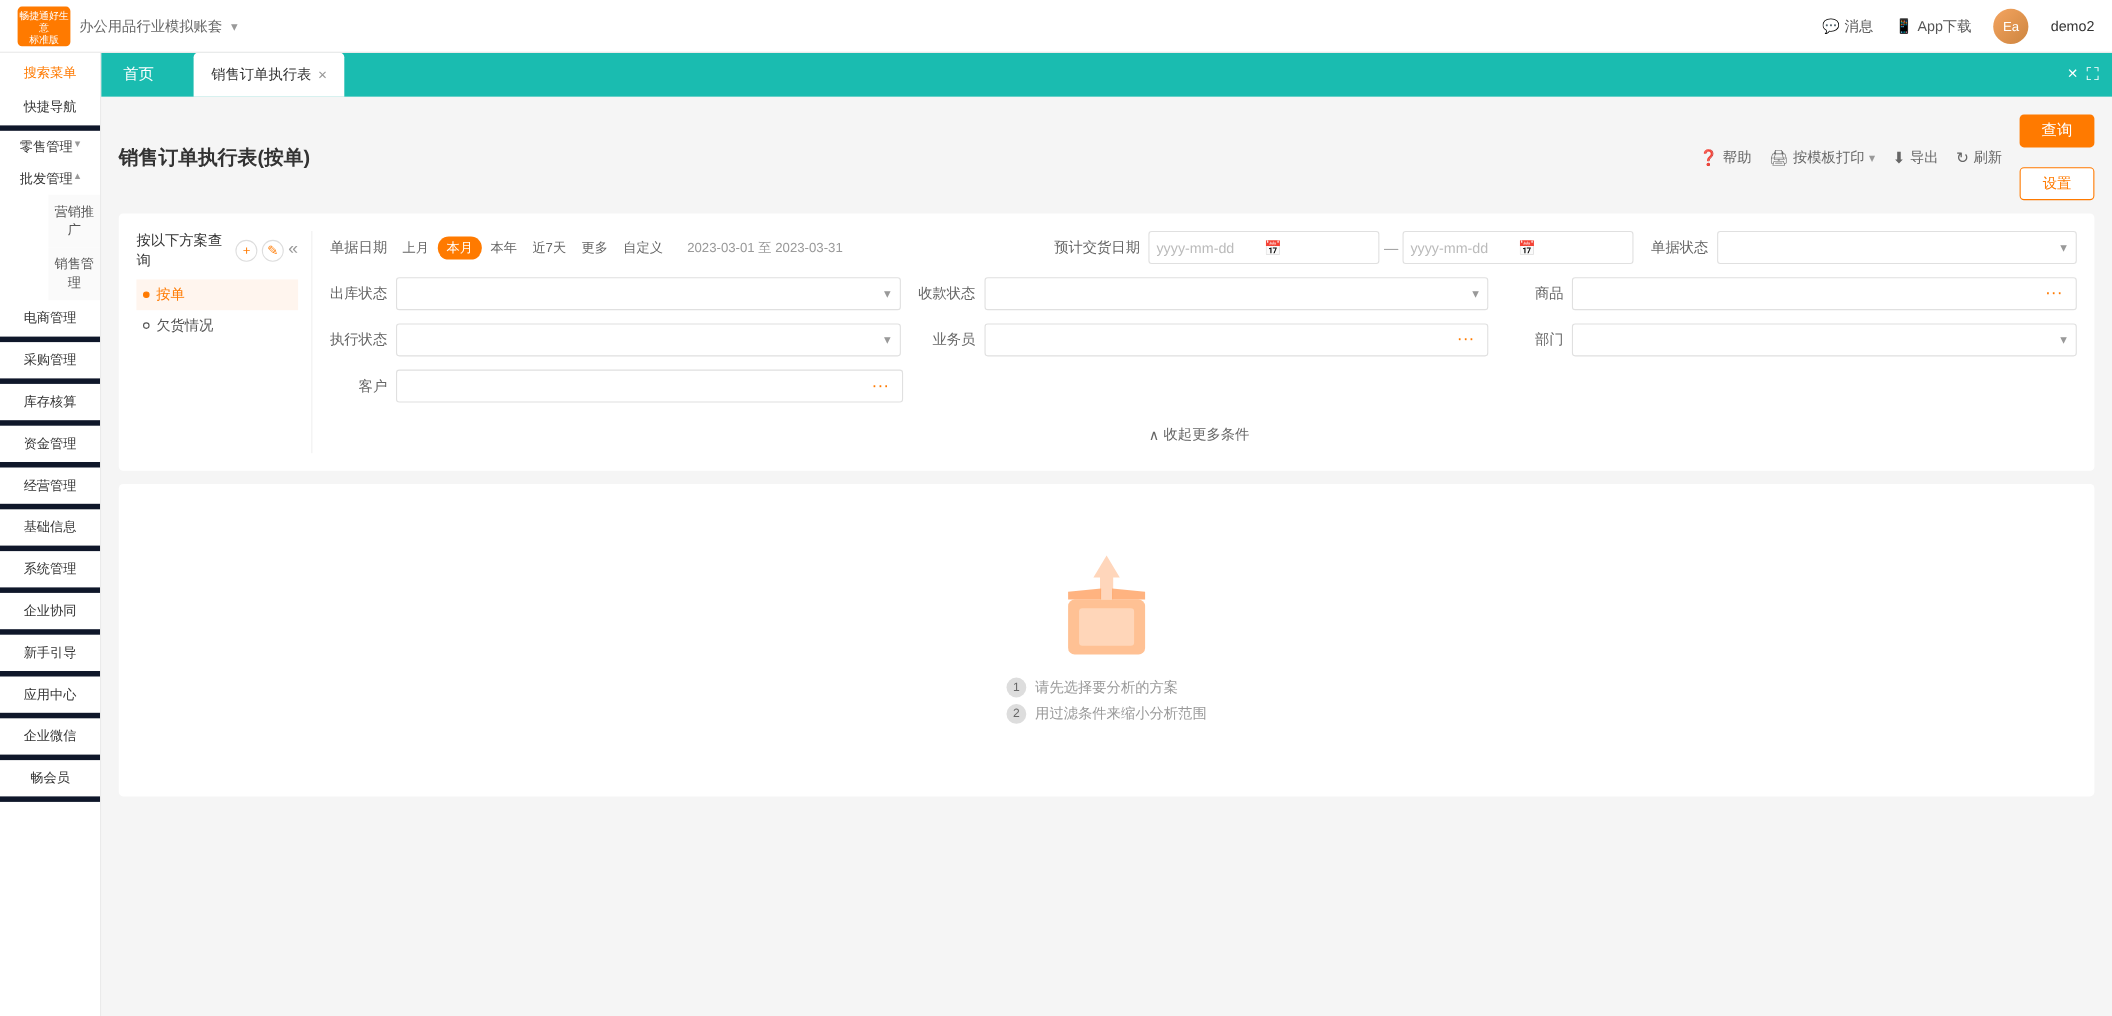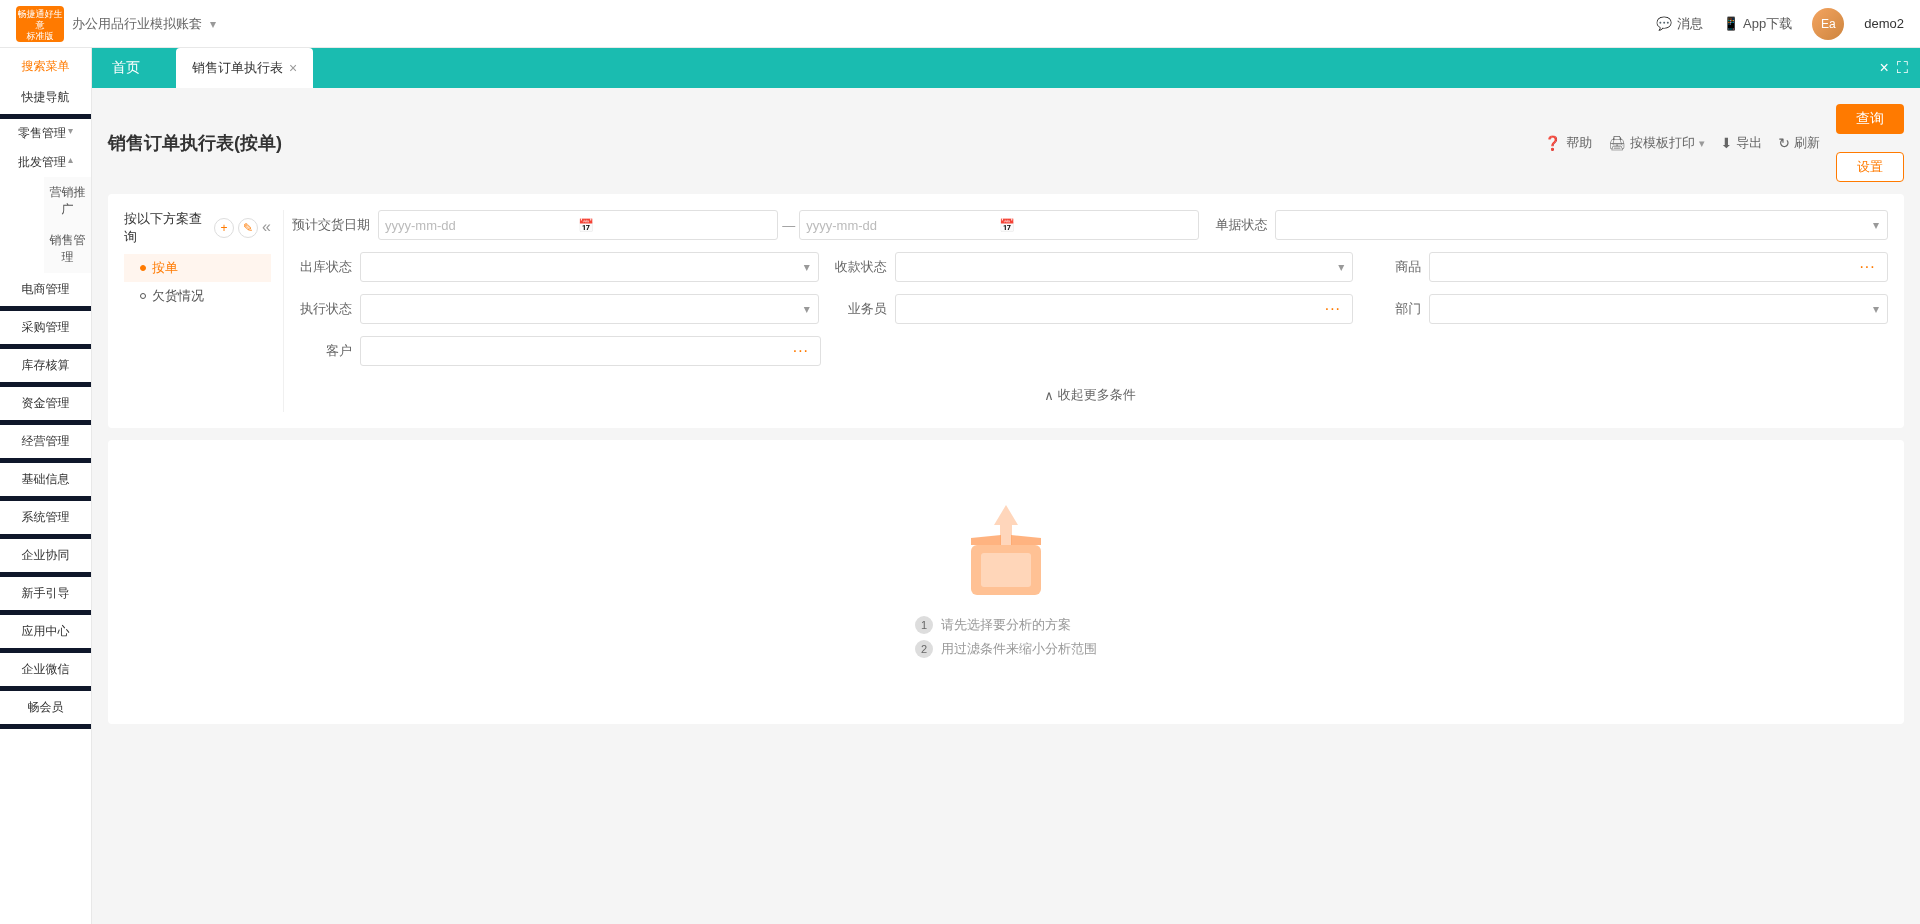--- a/index.html
+++ b/index.html
@@ -162,21 +162,21 @@
     }
     .scheme-header {
       display: flex; align-items: center; justify-content: space-between;
       margin-bottom: 8px; font-size: 13px; color: #333;
     }
     .scheme-header-icons { display: flex; gap: 4px; }
     .scheme-icon { width: 20px; height: 20px; border-radius: 50%; border: 1px solid #ddd; display: flex; align-items: center; justify-content: center; font-size: 12px; cursor: pointer; color: #ff7a00; }
     .scheme-collapse { font-size: 16px; color: #999; cursor: pointer; }
     .scheme-item {
       display: flex; align-items: center; gap: 6px;
-      padding: 5px 16px; border-radius: 0; cursor: pointer; font-size: 13px; color: #555;
+      padding: 5px 6px; border-radius: 0; cursor: pointer; font-size: 13px; color: #555;
     }
     .scheme-item.active { background: #fff5ee; color: #ff7a00; }
     .scheme-item .dot { width: 6px; height: 6px; border-radius: 50%; border: 1px solid; flex-shrink: 0; }
     .scheme-item.active .dot { background: #ff7a00; border-color: #ff7a00; }
 
     
     .filter-form { flex: 1; }
     .filter-row { display: flex; align-items: center; gap: 8px; margin-bottom: 12px; flex-wrap: wrap; }
     .filter-field { display: flex; align-items: center; gap: 8px; flex: 1; min-width: 200px; }
     .filter-label { font-size: 13px; color: #666; white-space: nowrap; min-width: 60px; text-align: right; }
@@ -383,20 +383,32 @@
           <div class="scheme-item">
             <span class="dot"></span>
             <span>欠货情况</span>
           </div>
         </div>
 
         <div class="filter-form">
 
           <div class="filter-row">
 
+            <div class="filter-field" style="flex:2.5; min-width:320px;">
+              <span class="filter-label">单据日期</span>
+              <div class="date-quick">
+                <span class="date-quick-btn">上月</span>
+                <span class="date-quick-btn active">本月</span>
+                <span class="date-quick-btn">本年</span>
+                <span class="date-quick-btn">近7天</span>
+                <span class="date-quick-btn">更多</span>
+                <span class="date-quick-btn">自定义</span>
+              </div>
+              <div style="font-size:12px;color:#999;margin-left:4px;">2023-03-01 至 2023-03-31</div>
+            </div>
 
             <div class="filter-field" style="flex:2;">
               <span class="filter-label">预计交货日期</span>
               <div class="date-row">
                 <div class="date-input-box">
                   <span>yyyy-mm-dd</span>
                   <span class="date-icon">📅</span>
                 </div>
                 <span class="date-sep">—</span>
                 <div class="date-input-box">

